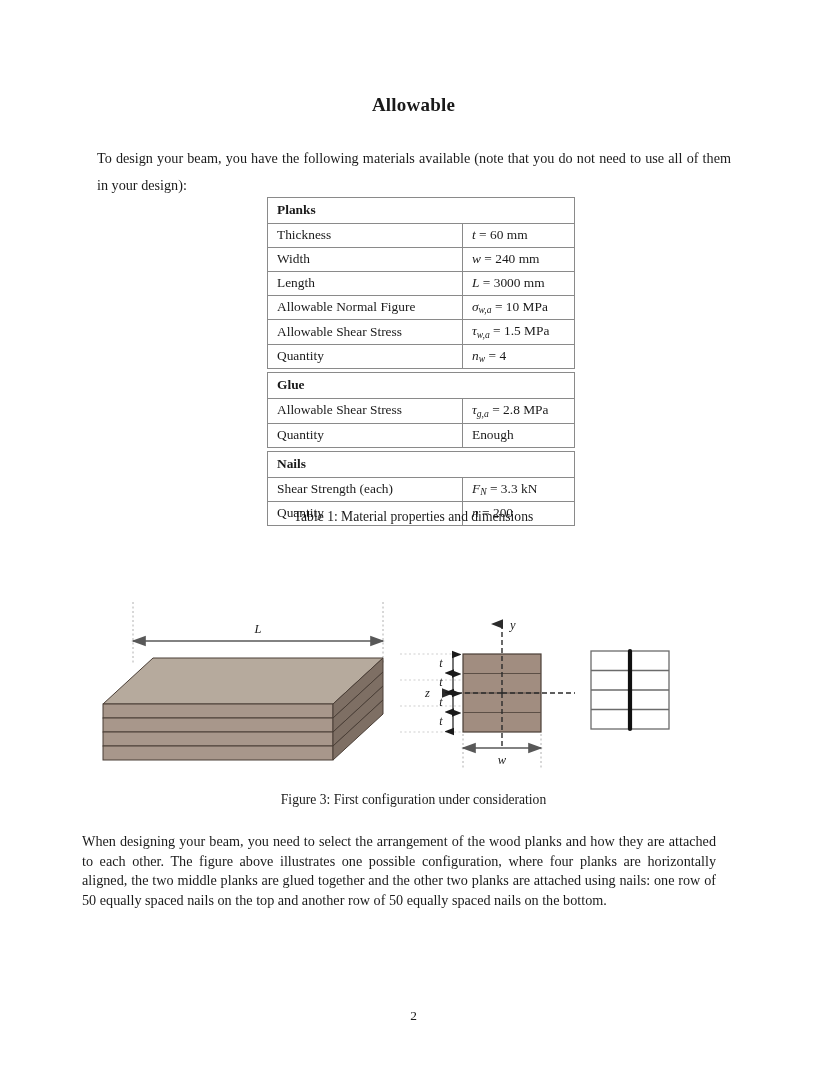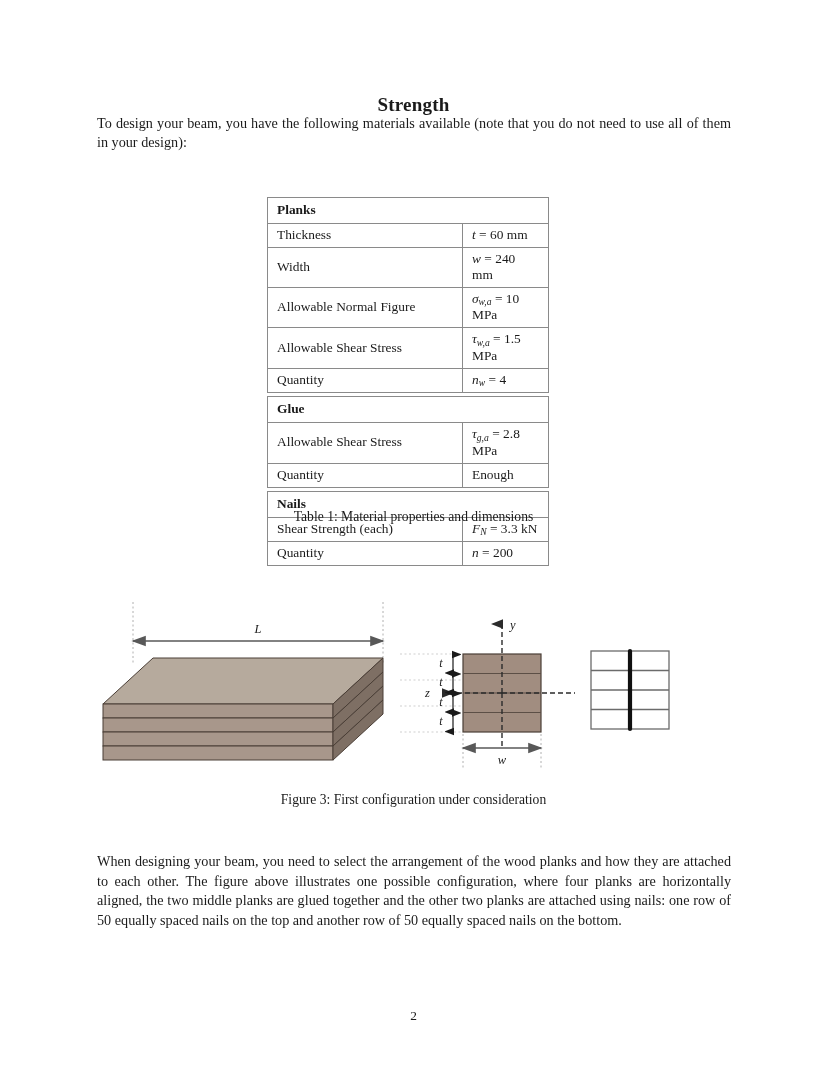--- a/index.html
+++ b/index.html
@@ -26,44 +26,43 @@
     width: 827px;
     text-align: center;
     font-size: 19px;
     font-weight: bold;
     letter-spacing: 0.2px;
   }
 
   
   .intro-para {
     position: absolute;
-    top: 114px;
+    top: 145px;
     left: 97px;
     width: 634px;
     font-size: 14.2px;
-    line-height: 19px;
+    line-height: 27px;
     text-align: justify;
   }
   .closing-para {
     position: absolute;
     top: 832px;
-    left: 97px;
+    left: 82px;
     width: 634px;
     font-size: 14.2px;
     line-height: 19.6px;
     text-align: justify;
-    margin-top: 20px;
   }
 
   
   .mat-table {
     position: absolute;
     top: 197px;
     left: 267px;
-    width: 282px;
+    width: 308px;
     border-collapse: collapse;
     font-size: 13.4px;
   }
   .mat-table td {
     border: 1px solid #8a8a8a;
     padding: 3px 9px 4px 9px;
     height: 16px;
     vertical-align: middle;
   }
   .mat-table td.lbl {
@@ -131,37 +130,41 @@
     width: 827px;
     text-align: center;
     font-size: 13.4px;
   }
 </style>
 </head>
 <body>
 
 <div class="page">
 
-  <div class="doc-title">Strength</div>
+  <div class="doc-title">Allowable</div>
 
   <div class="intro-para">To design your beam, you have the following materials available (note that you do not need to use all of them in your design):</div>
 
   <table class="mat-table">
     <tbody>
 
       <tr class="section-head">
         <td colspan="2">Planks</td>
       </tr>
       <tr>
         <td class="lbl">Thickness</td>
         <td class="val"><span class="mth">t</span> <span class="upr">= 60 mm</span></td>
       </tr>
       <tr>
         <td class="lbl">Width</td>
         <td class="val"><span class="mth">w</span> <span class="upr">= 240 mm</span></td>
+      </tr>
+      <tr>
+        <td class="lbl">Length</td>
+        <td class="val"><span class="mth">L</span> <span class="upr">= 3000 mm</span></td>
       </tr>
       <tr>
         <td class="lbl">Allowable Normal Figure</td>
         <td class="val"><span class="mth"><span>σ</span><sub>w,a</sub></span> <span class="upr">= 10 MPa</span></td>
       </tr>
       <tr>
         <td class="lbl">Allowable Shear Stress</td>
         <td class="val"><span class="mth"><span>τ</span><sub>w,a</sub></span> <span class="upr">= 1.5 MPa</span></td>
       </tr>
       <tr>

